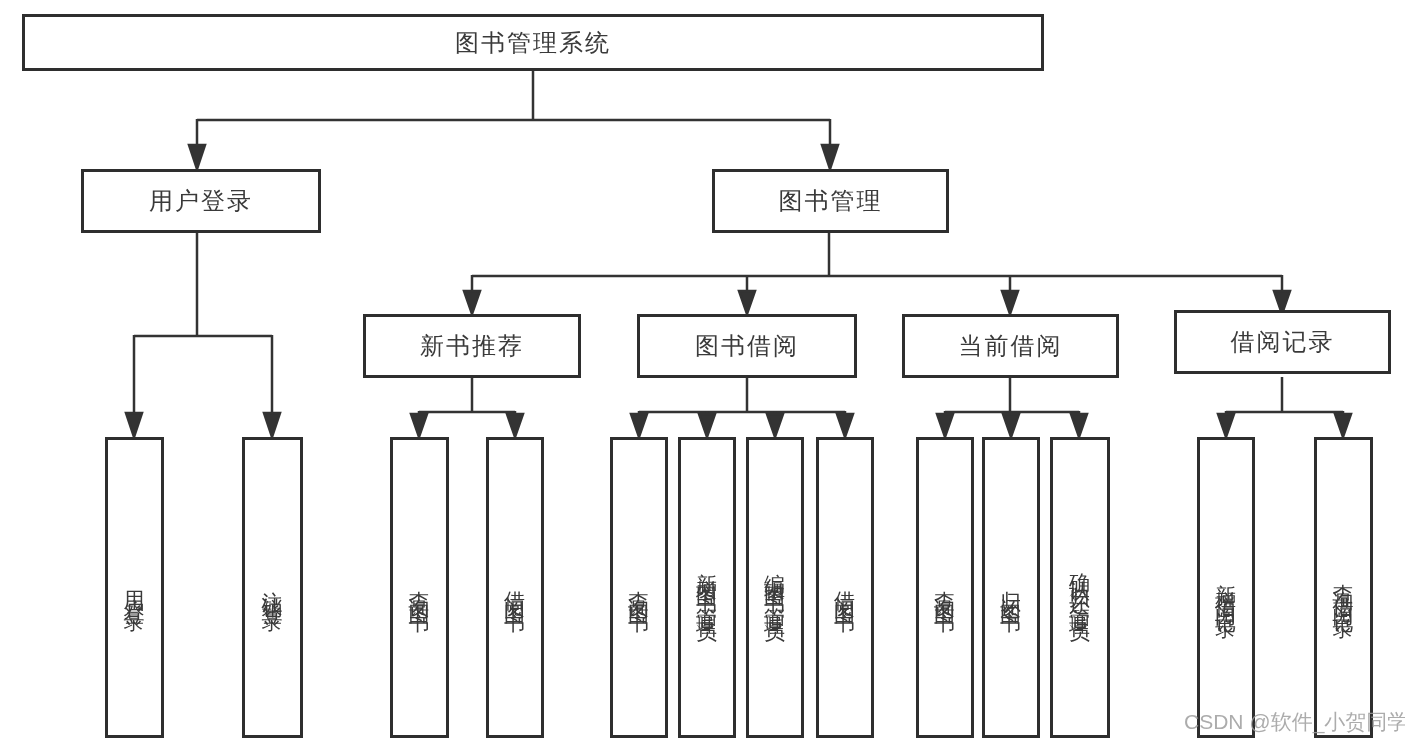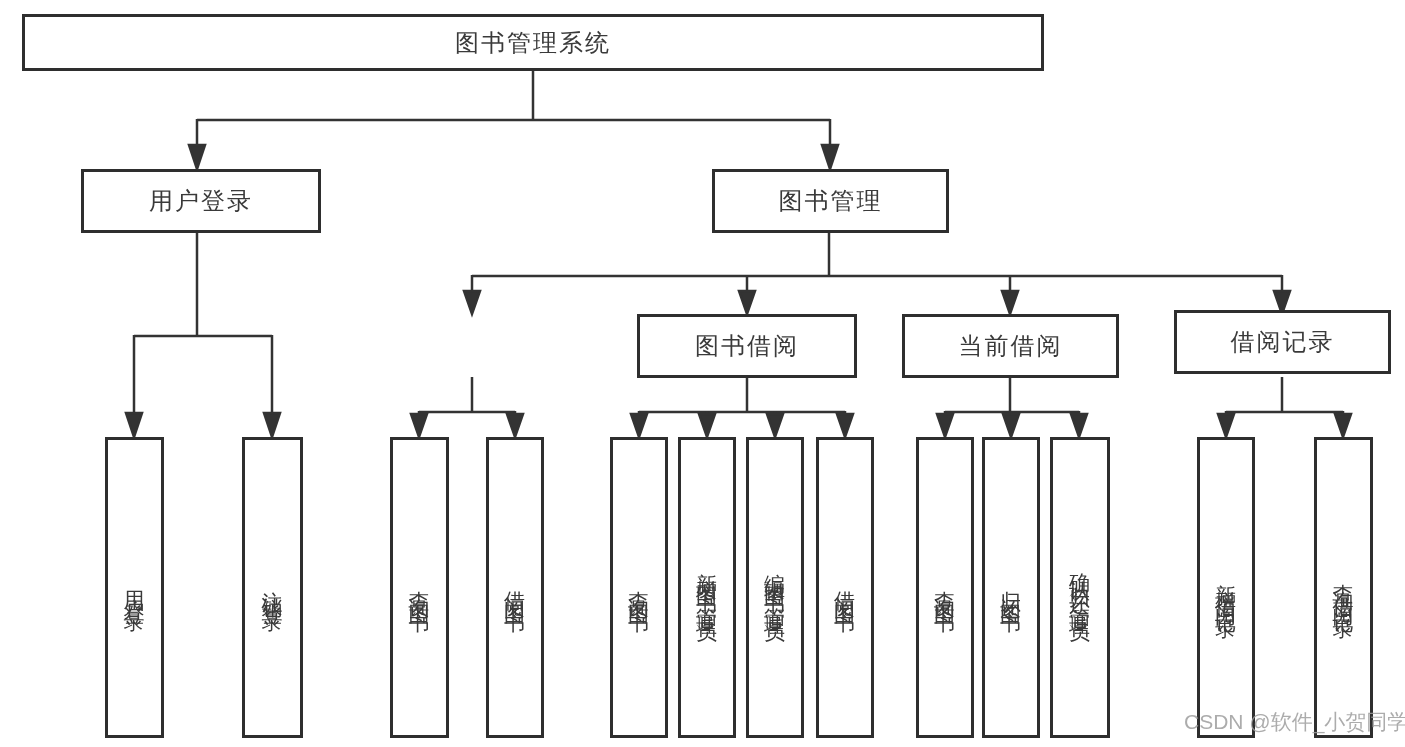--- a/index.html
+++ b/index.html
@@ -140,20 +140,23 @@
     <span>图书管理系统</span>
   </div>
 
   <div class="node hbox" style="left:81px; top:169px; width:240px; height:64px;">
     <span>用户登录</span>
   </div>
   <div class="node hbox" style="left:712px; top:169px; width:237px; height:64px;">
     <span>图书管理</span>
   </div>
 
+  <div class="node hbox" style="left:363px; top:314px; width:218px; height:64px;">
+    <span>新书推荐</span>
+  </div>
   <div class="node hbox" style="left:637px; top:314px; width:220px; height:64px;">
     <span>图书借阅</span>
   </div>
   <div class="node hbox" style="left:902px; top:314px; width:217px; height:64px;">
     <span>当前借阅</span>
   </div>
   <div class="node hbox" style="left:1174px; top:310px; width:217px; height:64px;">
     <span>借阅记录</span>
   </div>
 

